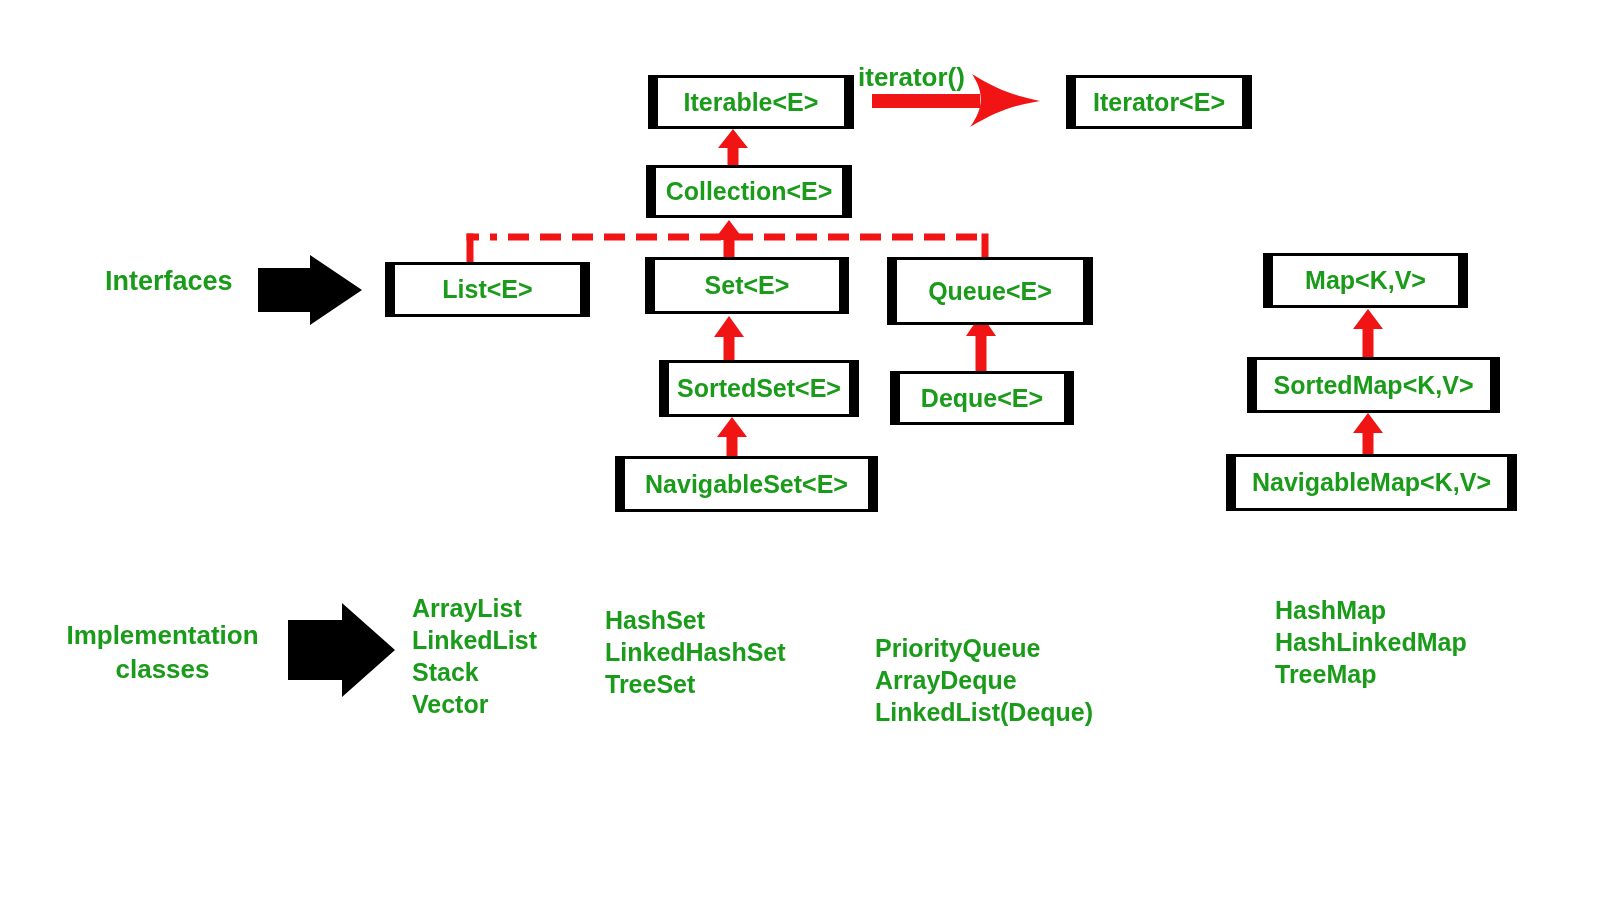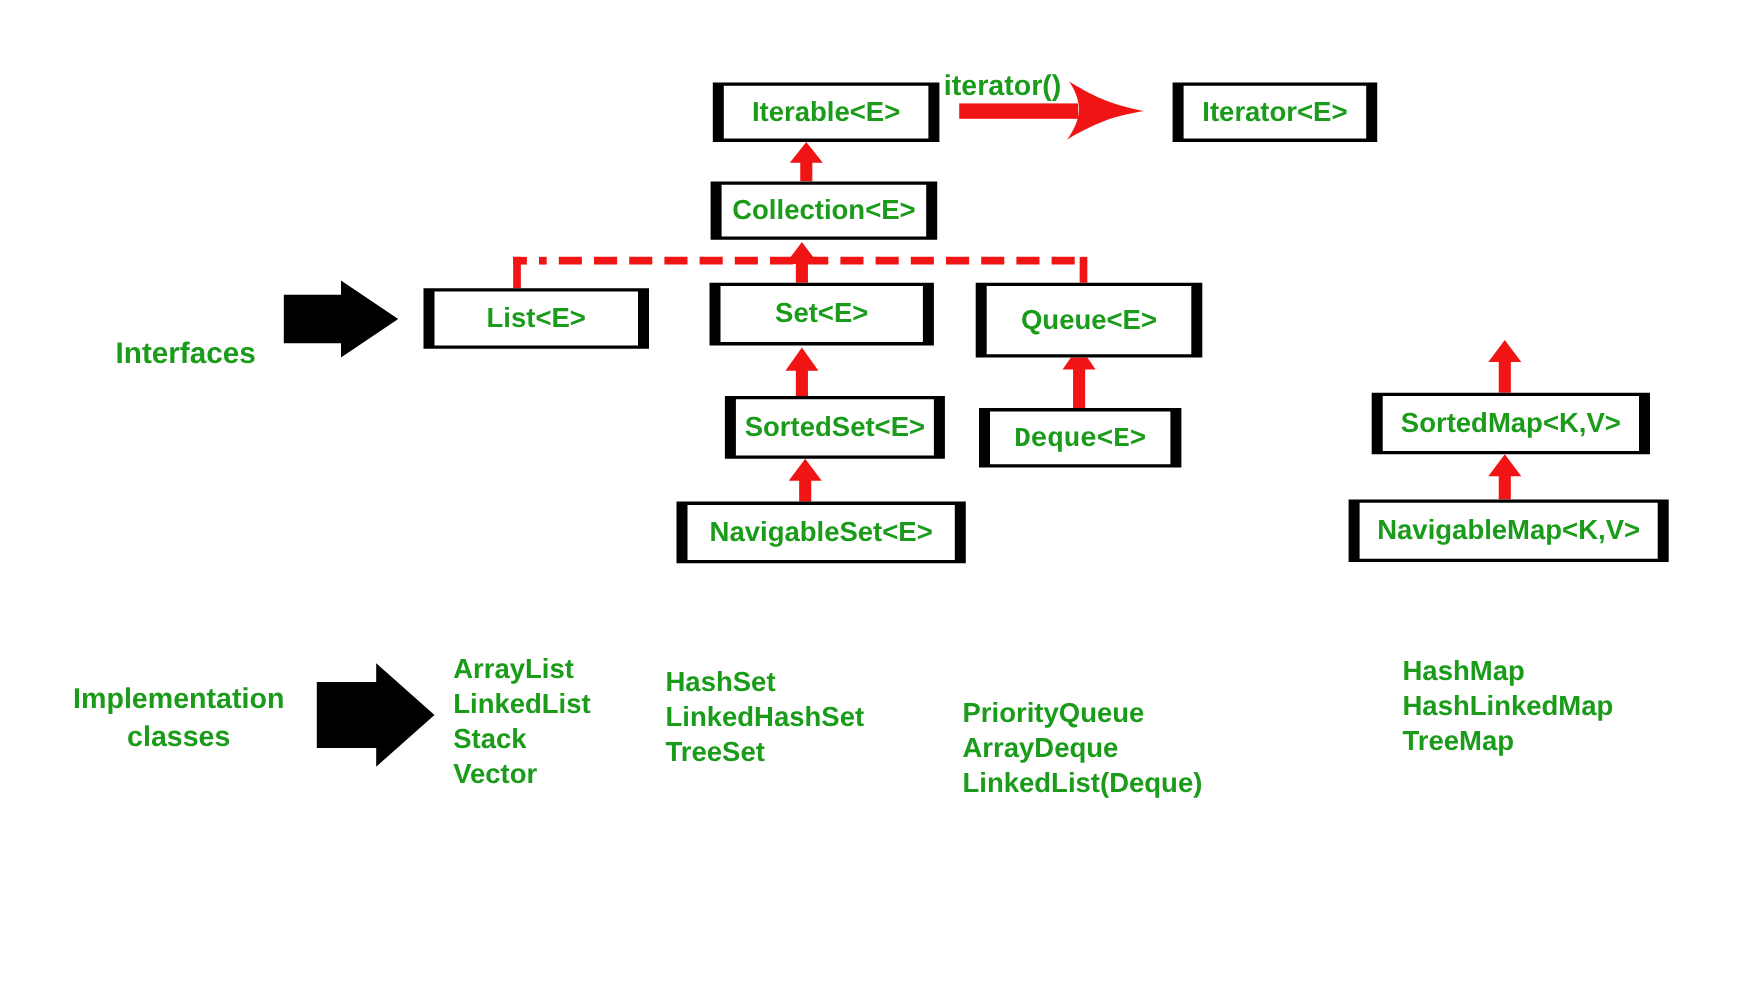--- a/index.html
+++ b/index.html
@@ -78,27 +78,28 @@
     <polygon class="black-fill" points="258,268 310,268 310,255 362,290 310,325 310,312 258,312"></polygon>
     <polygon class="black-fill" points="288,620 342,620 342,603 395,650 342,697 342,680 288,680"></polygon>
   </svg>
 
   <div class="node" style="left:648px;top:75px;width:206px;height:54px;">Iterable&lt;E&gt;</div>
   <div class="node" style="left:1066px;top:75px;width:186px;height:54px;">Iterator&lt;E&gt;</div>
   <div class="node" style="left:646px;top:165px;width:206px;height:53px;">Collection&lt;E&gt;</div>
   <div class="node" style="left:385px;top:262px;width:205px;height:55px;">List&lt;E&gt;</div>
   <div class="node" style="left:645px;top:257px;width:204px;height:57px;">Set&lt;E&gt;</div>
   <div class="node" style="left:887px;top:257px;width:206px;height:68px;">Queue&lt;E&gt;</div>
+  <div class="node" style="left:1263px;top:253px;width:205px;height:55px;">Map&lt;K,V&gt;</div>
   <div class="node" style="left:659px;top:360px;width:200px;height:57px;">SortedSet&lt;E&gt;</div>
-  <div class="node" style="left:890px;top:371px;width:184px;height:54px;font-family:Liberation Mono, monospace;">Deque&lt;E&gt;</div>
+  <div class="node" style="left:890px;top:371px;width:184px;height:54px;">Deque&lt;E&gt;</div>
   <div class="node" style="left:1247px;top:357px;width:253px;height:56px;">SortedMap&lt;K,V&gt;</div>
   <div class="node" style="left:615px;top:456px;width:263px;height:56px;">NavigableSet&lt;E&gt;</div>
   <div class="node" style="left:1226px;top:454px;width:291px;height:57px;">NavigableMap&lt;K,V&gt;</div>
 
-  <div class="label" style="left:105px;top:266px;margin-top:40px;">Interfaces</div>
+  <div class="label" style="left:105px;top:266px;">Interfaces</div>
   <div class="label" style="left:858px;top:62px;width:134px;font-size:26px;">iterator()</div>
   <div class="label center" style="left:50px;top:618px;width:225px;font-size:26px;line-height:34px;">
     <div>Implementation</div>
     <div>classes</div>
   </div>
 
   <div class="impl-col" style="left:412px;top:592px;">
     <div>ArrayList</div>
     <div>LinkedList</div>
     <div>Stack</div>

